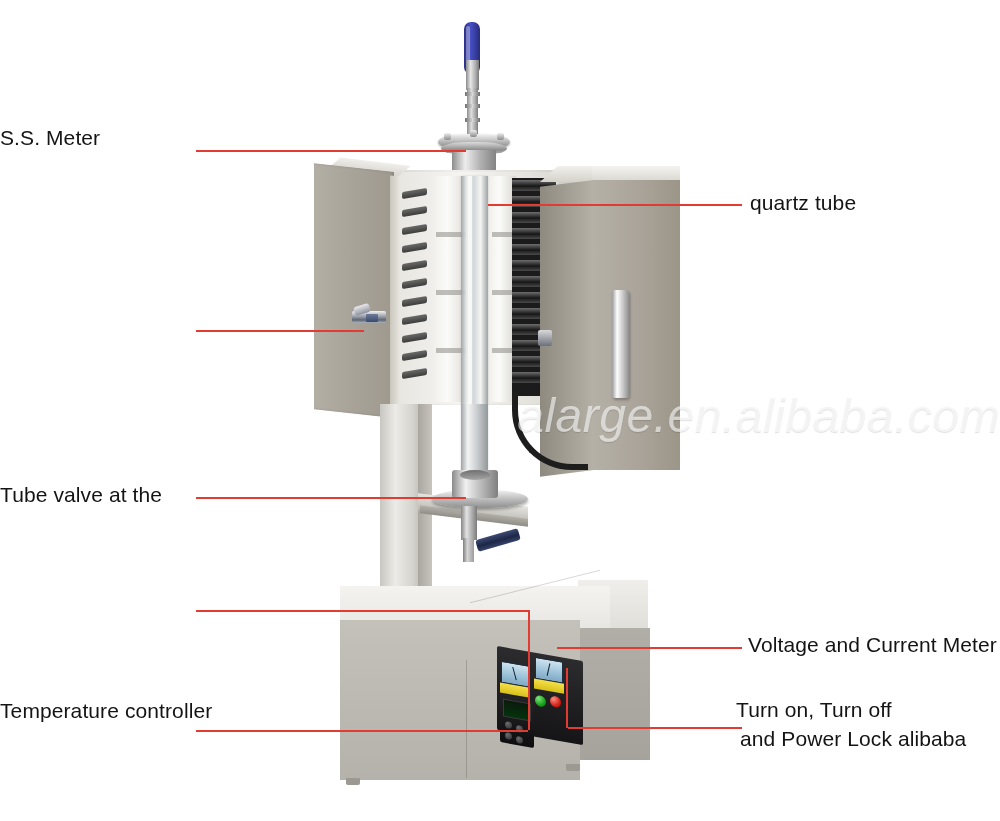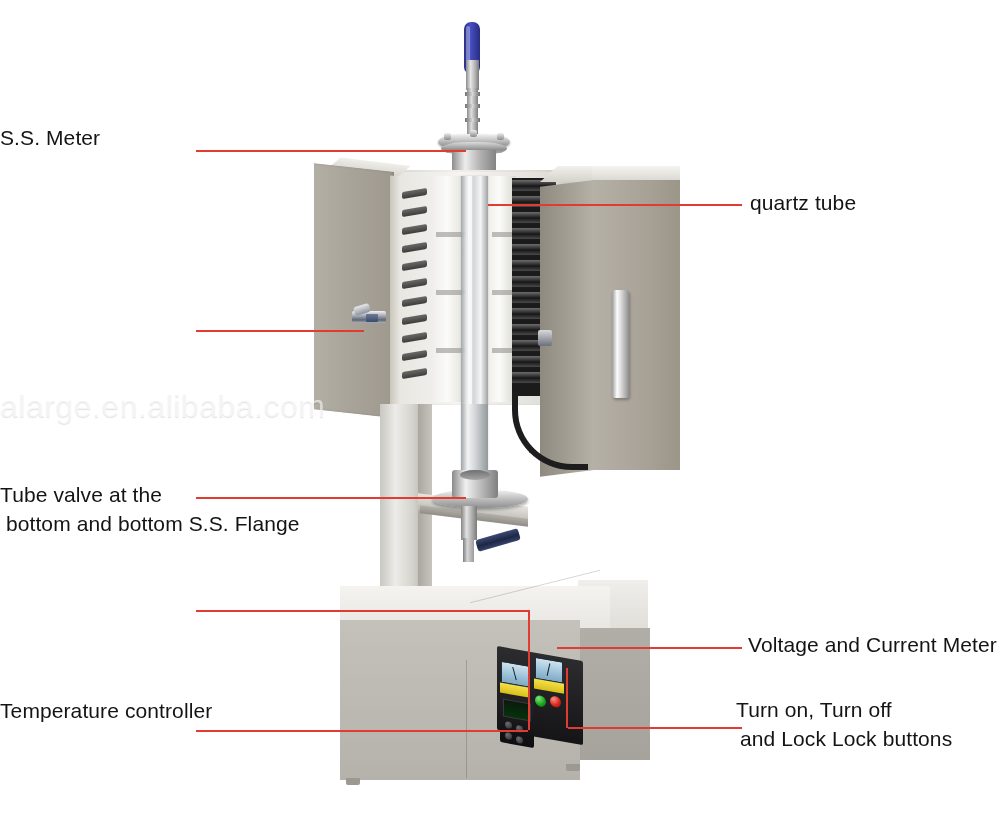--- a/index.html
+++ b/index.html
@@ -178,24 +178,24 @@
       transform-origin:left top;border-radius:2px;}
   .tc-screen{position:absolute;left:3px;top:4px;width:26px;height:16px;
       background:linear-gradient(180deg,#0b1a0d,#04330c);border:1px solid #3a3a3a;}
   .tc-key{position:absolute;width:7px;height:7px;border-radius:50%;
       background:radial-gradient(circle at 35% 30%,#6b6b6f,#2a2a2c);}
 
   
   .foot{position:absolute;height:7px;background:#9b9992;border-radius:0 0 2px 2px;}
 
   
-  #wm{position:absolute;left:0;top:388px;width:1000px;text-align:left;
-      font-size:32px;font-family:"Liberation Sans",sans-serif;
+  #wm{position:absolute;left:0;top:388px;width:1000px;text-align:right;
+      font-size:48px;font-family:"Liberation Sans",sans-serif;
       color:rgba(255,255,255,.62);letter-spacing:.5px;
-      text-shadow:0 1px 1px rgba(0,0,0,.12);pointer-events:none;}
+      text-shadow:0 1px 1px rgba(0,0,0,.12);pointer-events:none;font-style:italic;}
 </style>
 </head>
 <body>
 
 <div id="stage">
 
   <div id="machine">
 
     <div class="valve-handle"></div>
     <div class="valve-body"></div>
@@ -340,22 +340,21 @@
 
   <div class="lead h" style="left:568px;top:727px;width:174px"></div>
   <div class="lead v" style="left:566px;top:668px;height:60px"></div>
 
   <div class="label" style="left:0px;top:124px">S.S. Meter</div>
 
   <div class="label" style="left:750px;top:189px">quartz tube</div>
 
 
   <div class="label" style="left:0px;top:481px">Tube valve at the</div>
-  <div class="label" style="left:0px;top:510px"> bottom and bottom S.S. Flange</div>
 
   <div class="label" style="left:0px;top:697px">Temperature controller</div>
 
   <div class="label" style="left:748px;top:631px">Voltage and Current Meter</div>
 
   <div class="label" style="left:736px;top:696px">Turn on, Turn off</div>
-  <div class="label" style="left:740px;top:725px">and Lock Lock buttons</div>
+  <div class="label" style="left:740px;top:725px">and Power Lock alibaba</div>
 
 </div>
 
 </body></html>

